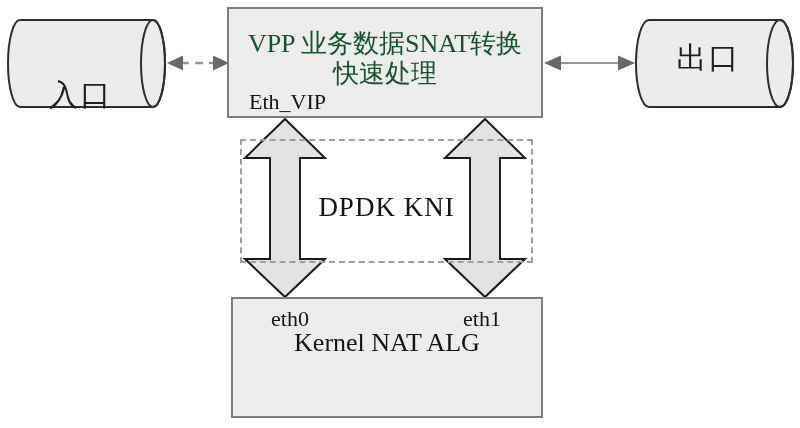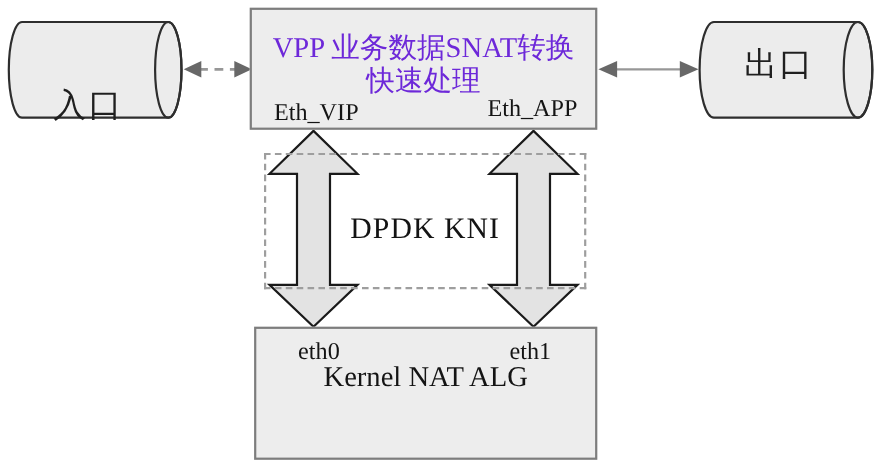--- a/index.html
+++ b/index.html
@@ -13,21 +13,21 @@
     font-size:30px;letter-spacing:2px;color:#1f1f1f;
   }
   .box{
     position:absolute;background:#ededed;border:2px solid #7d7d7d;box-sizing:border-box;
   }
   .dashed-box{
     position:absolute;border:2px dashed #9e9e9e;box-sizing:border-box;background:transparent;
     display:flex;align-items:center;justify-content:center;
   }
   .box-title{
-    text-align:center;font-size:26px;line-height:30px;padding-top:20px;color:#6d28d9;
+    text-align:center;font-size:26px;line-height:30px;padding-top:20px;color:#14532d;
   }
   .box-title-bottom{
     text-align:center;font-size:26px;line-height:31px;padding-top:28px;color:#141414;
   }
   .port-label{
     position:absolute;font-size:22px;color:#141414;white-space:nowrap;line-height:22px;
   }
   .kni-label{font-size:27px;color:#141414;letter-spacing:1px;margin-top:12px;}
 </style>
 </head>
@@ -71,21 +71,20 @@
   <div class="cyl-label" style="left:8px;top:20px;width:145px;height:87px;margin-top:32px;">入口</div>
 
   <div class="cyl-label" style="left:637px;top:20px;width:143px;height:76px;">出口</div>
 
   <div class="box" style="left:227px;top:7px;width:316px;height:111px;z-index:1;">
     <div class="box-title">
       <div>VPP 业务数据SNAT转换</div>
       <div>快速处理</div>
     </div>
     <span class="port-label" style="left:20px;bottom:3px;">Eth_VIP</span>
-    <span class="port-label" style="right:16px;bottom:7px;">Eth_APP</span>
   </div>
 
   <div class="box" style="left:231px;top:297px;width:312px;height:121px;z-index:1;">
     <span class="port-label" style="left:38px;top:9px;">eth0</span>
     <span class="port-label" style="right:40px;top:9px;">eth1</span>
     <div class="box-title-bottom">
       <div>Kernel NAT ALG</div>
     </div>
   </div>
 

